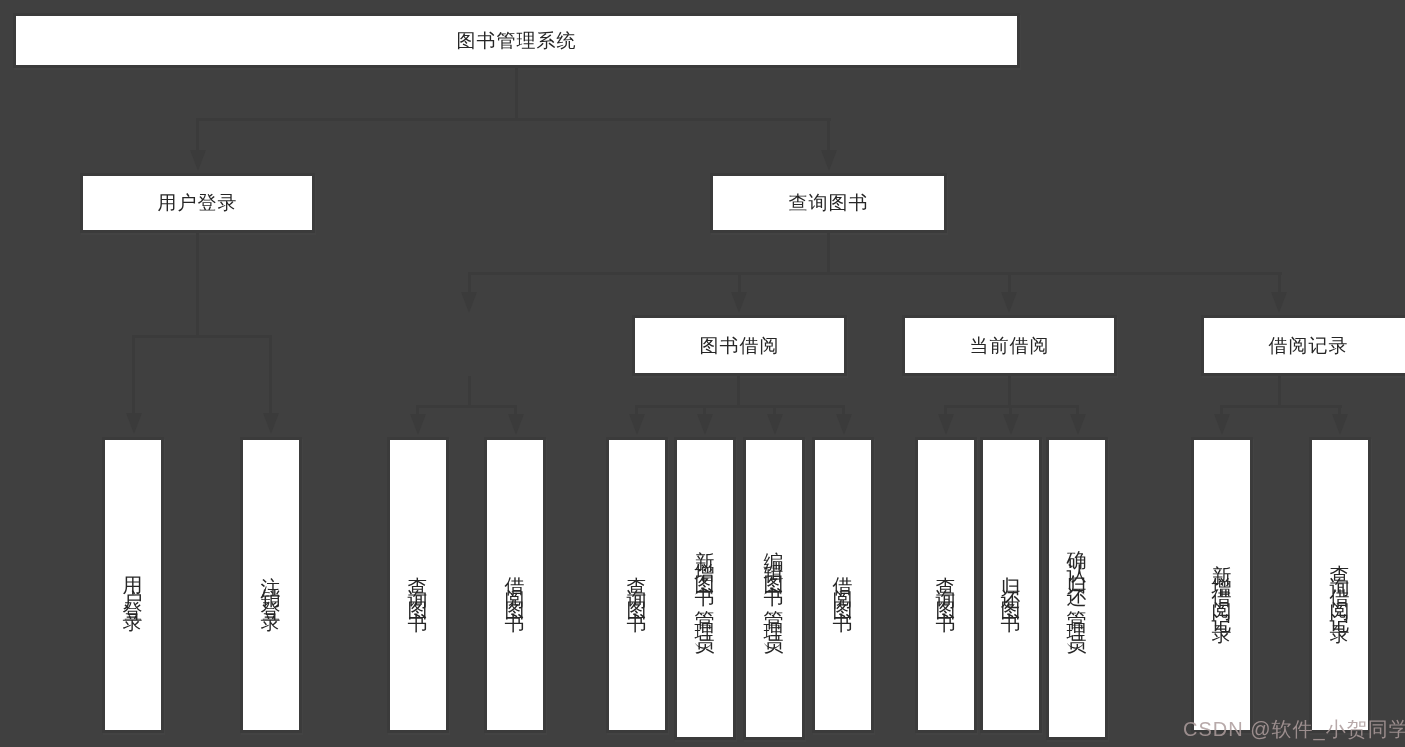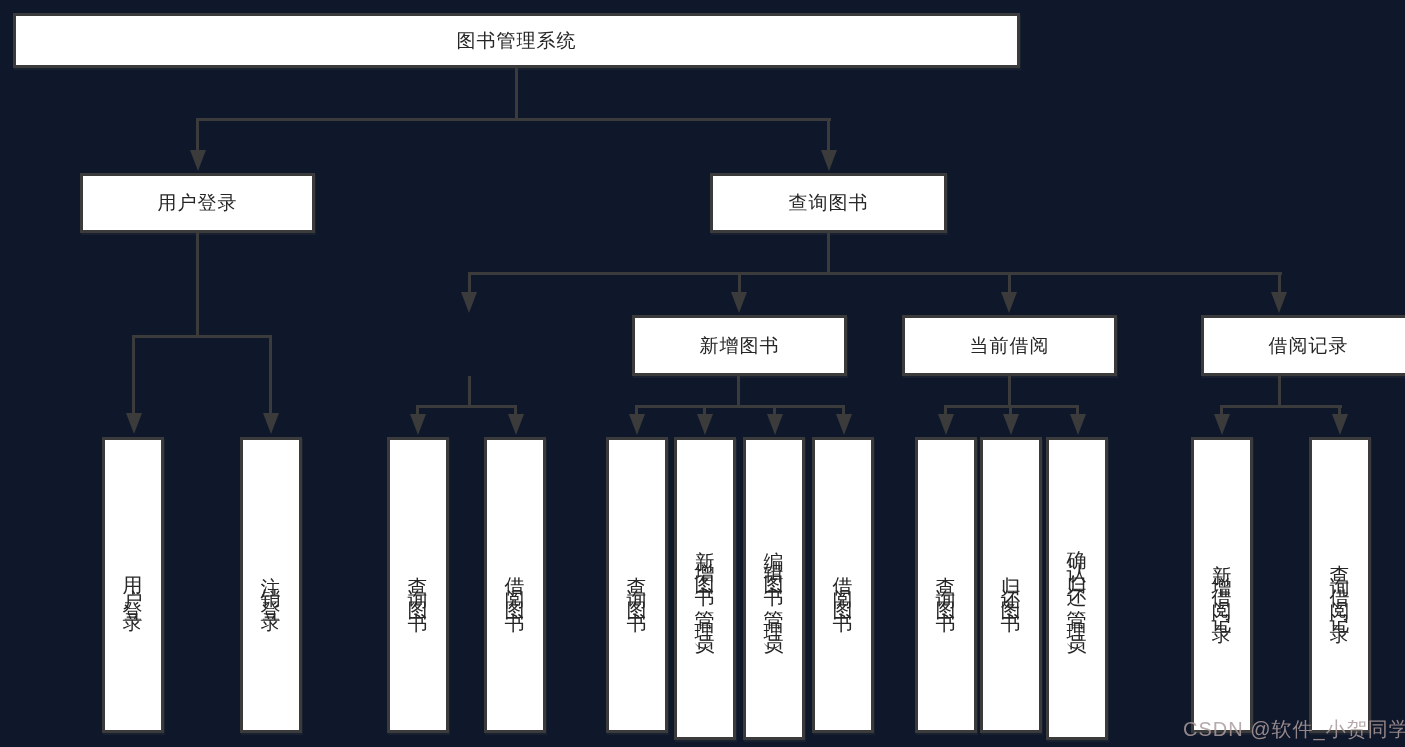--- a/index.html
+++ b/index.html
@@ -1,19 +1,19 @@
 <!DOCTYPE html>
 <html><head>
 <meta charset="utf-8">
 <style>
   html,body{margin:0;padding:0;background:#ffffff;}
   #canvas{
     position:relative;
     width:1405px;height:747px;
-    background:#0f172a;
+    background:#404040;
     font-family:"Liberation Sans","DejaVu Sans",sans-serif;
     overflow:hidden;
   }
   .box{
     position:absolute;
     background:#ffffff;
     border:3px solid #3b3b3b;
     box-sizing:border-box;
     display:flex;align-items:center;justify-content:center;
     color:#262626;
@@ -78,21 +78,21 @@
   <div class="ln" style="left:468px;top:272px;width:3px;height:22px;"></div>
   <div class="ln" style="left:738px;top:272px;width:3px;height:22px;"></div>
   <div class="ln" style="left:1008px;top:272px;width:3px;height:22px;"></div>
   <div class="ln" style="left:1278px;top:272px;width:3px;height:22px;"></div>
   <div class="arw" style="left:461px;top:292px;"></div>
   <div class="arw" style="left:731px;top:292px;"></div>
   <div class="arw" style="left:1001px;top:292px;"></div>
   <div class="arw" style="left:1271px;top:292px;"></div>
 
   <div class="box hbox" style="left:632px;top:315px;width:215px;height:61px;">
-    <span>新增图书</span>
+    <span>图书借阅</span>
   </div>
   <div class="box hbox" style="left:902px;top:315px;width:215px;height:61px;">
     <span>当前借阅</span>
   </div>
   <div class="box hbox" style="left:1172px;top:315px;width:215px;height:61px;margin-left:29px;">
     <span>借阅记录</span>
   </div>
 
   <div class="ln" style="left:468px;top:376px;width:3px;height:31px;"></div>
   <div class="ln" style="left:416px;top:405px;width:101px;height:3px;"></div>

